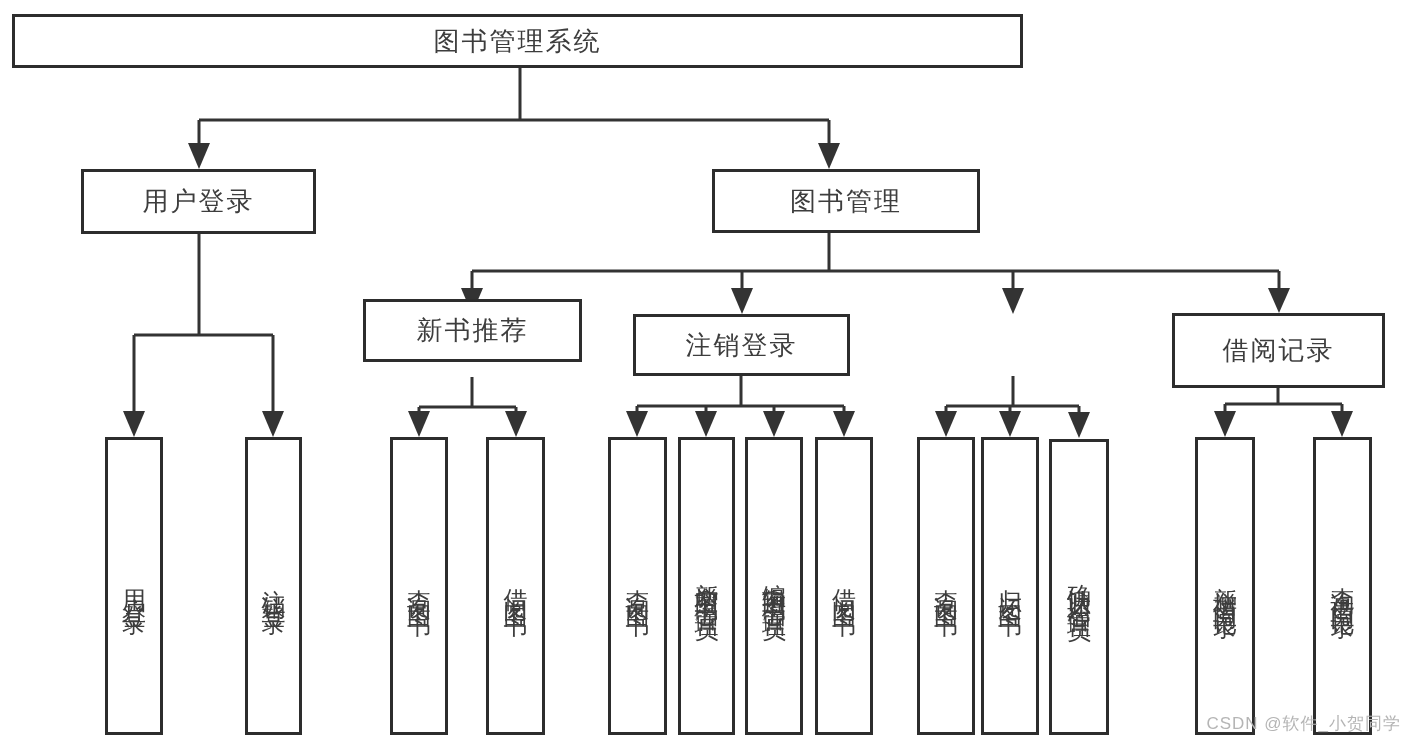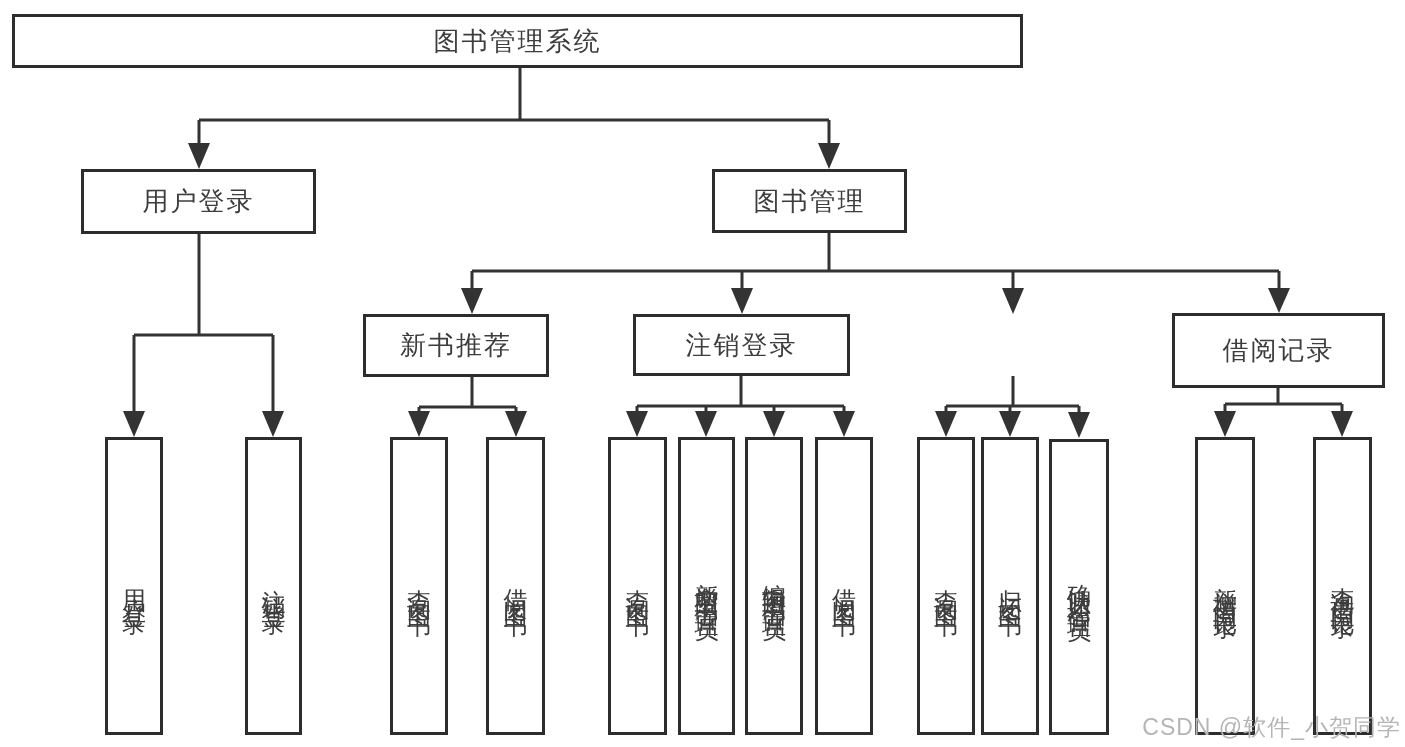--- a/index.html
+++ b/index.html
@@ -27,21 +27,21 @@
     box-sizing:border-box;
     writing-mode:vertical-rl;
     text-orientation:mixed;
     display:flex;align-items:center;justify-content:center;
     font-size:24px;letter-spacing:8px;color:#3d3d3d;
     line-height:1;
   }
   .watermark{
     position:absolute;z-index:5;
     right:4px;top:712px;
-    font-size:23px;color:#b5b5b5;
+    font-size:17px;color:#b5b5b5;
     letter-spacing:1px;white-space:nowrap;
   }
 </style>
 </head>
 <body>
 
 <div id="stage">
 
   <svg id="connectors" viewBox="0 0 1405 747" xmlns="http://www.w3.org/2000/svg">
     <g stroke="#333333" stroke-width="3" fill="none">
@@ -86,23 +86,23 @@
       <polygon points="1068,412 1090,412 1079,438"></polygon>
 
       <polygon points="1214,411 1236,411 1225,437"></polygon>
       <polygon points="1331,411 1353,411 1342,437"></polygon>
     </g>
   </svg>
 
   <div class="hbox" style="left:12px;top:14px;width:1011px;height:54px">图书管理系统</div>
 
   <div class="hbox" style="left:81px;top:169px;width:235px;height:65px">用户登录</div>
-  <div class="hbox" style="left:712px;top:169px;width:195px;height:64px">图书管理</div>
+  <div class="hbox" style="left:712px;top:169px;width:268px;height:64px">图书管理</div>
 
-  <div class="hbox" style="left:363px;top:314px;width:186px;height:63px">新书推荐</div>
+  <div class="hbox" style="left:363px;top:299px;width:219px;height:63px">新书推荐</div>
   <div class="hbox" style="left:633px;top:314px;width:217px;height:62px">注销登录</div>
   <div class="hbox" style="left:1172px;top:313px;width:213px;height:75px">借阅记录</div>
 
   <div class="vbox" style="left:105px;top:437px;width:58px;height:298px">用户登录</div>
   <div class="vbox" style="left:245px;top:437px;width:57px;height:298px">注销登录</div>
 
   <div class="vbox" style="left:390px;top:437px;width:58px;height:298px">查询图书</div>
   <div class="vbox" style="left:486px;top:437px;width:59px;height:298px">借阅图书</div>
 
   <div class="vbox" style="left:608px;top:437px;width:59px;height:298px">查询图书</div>

